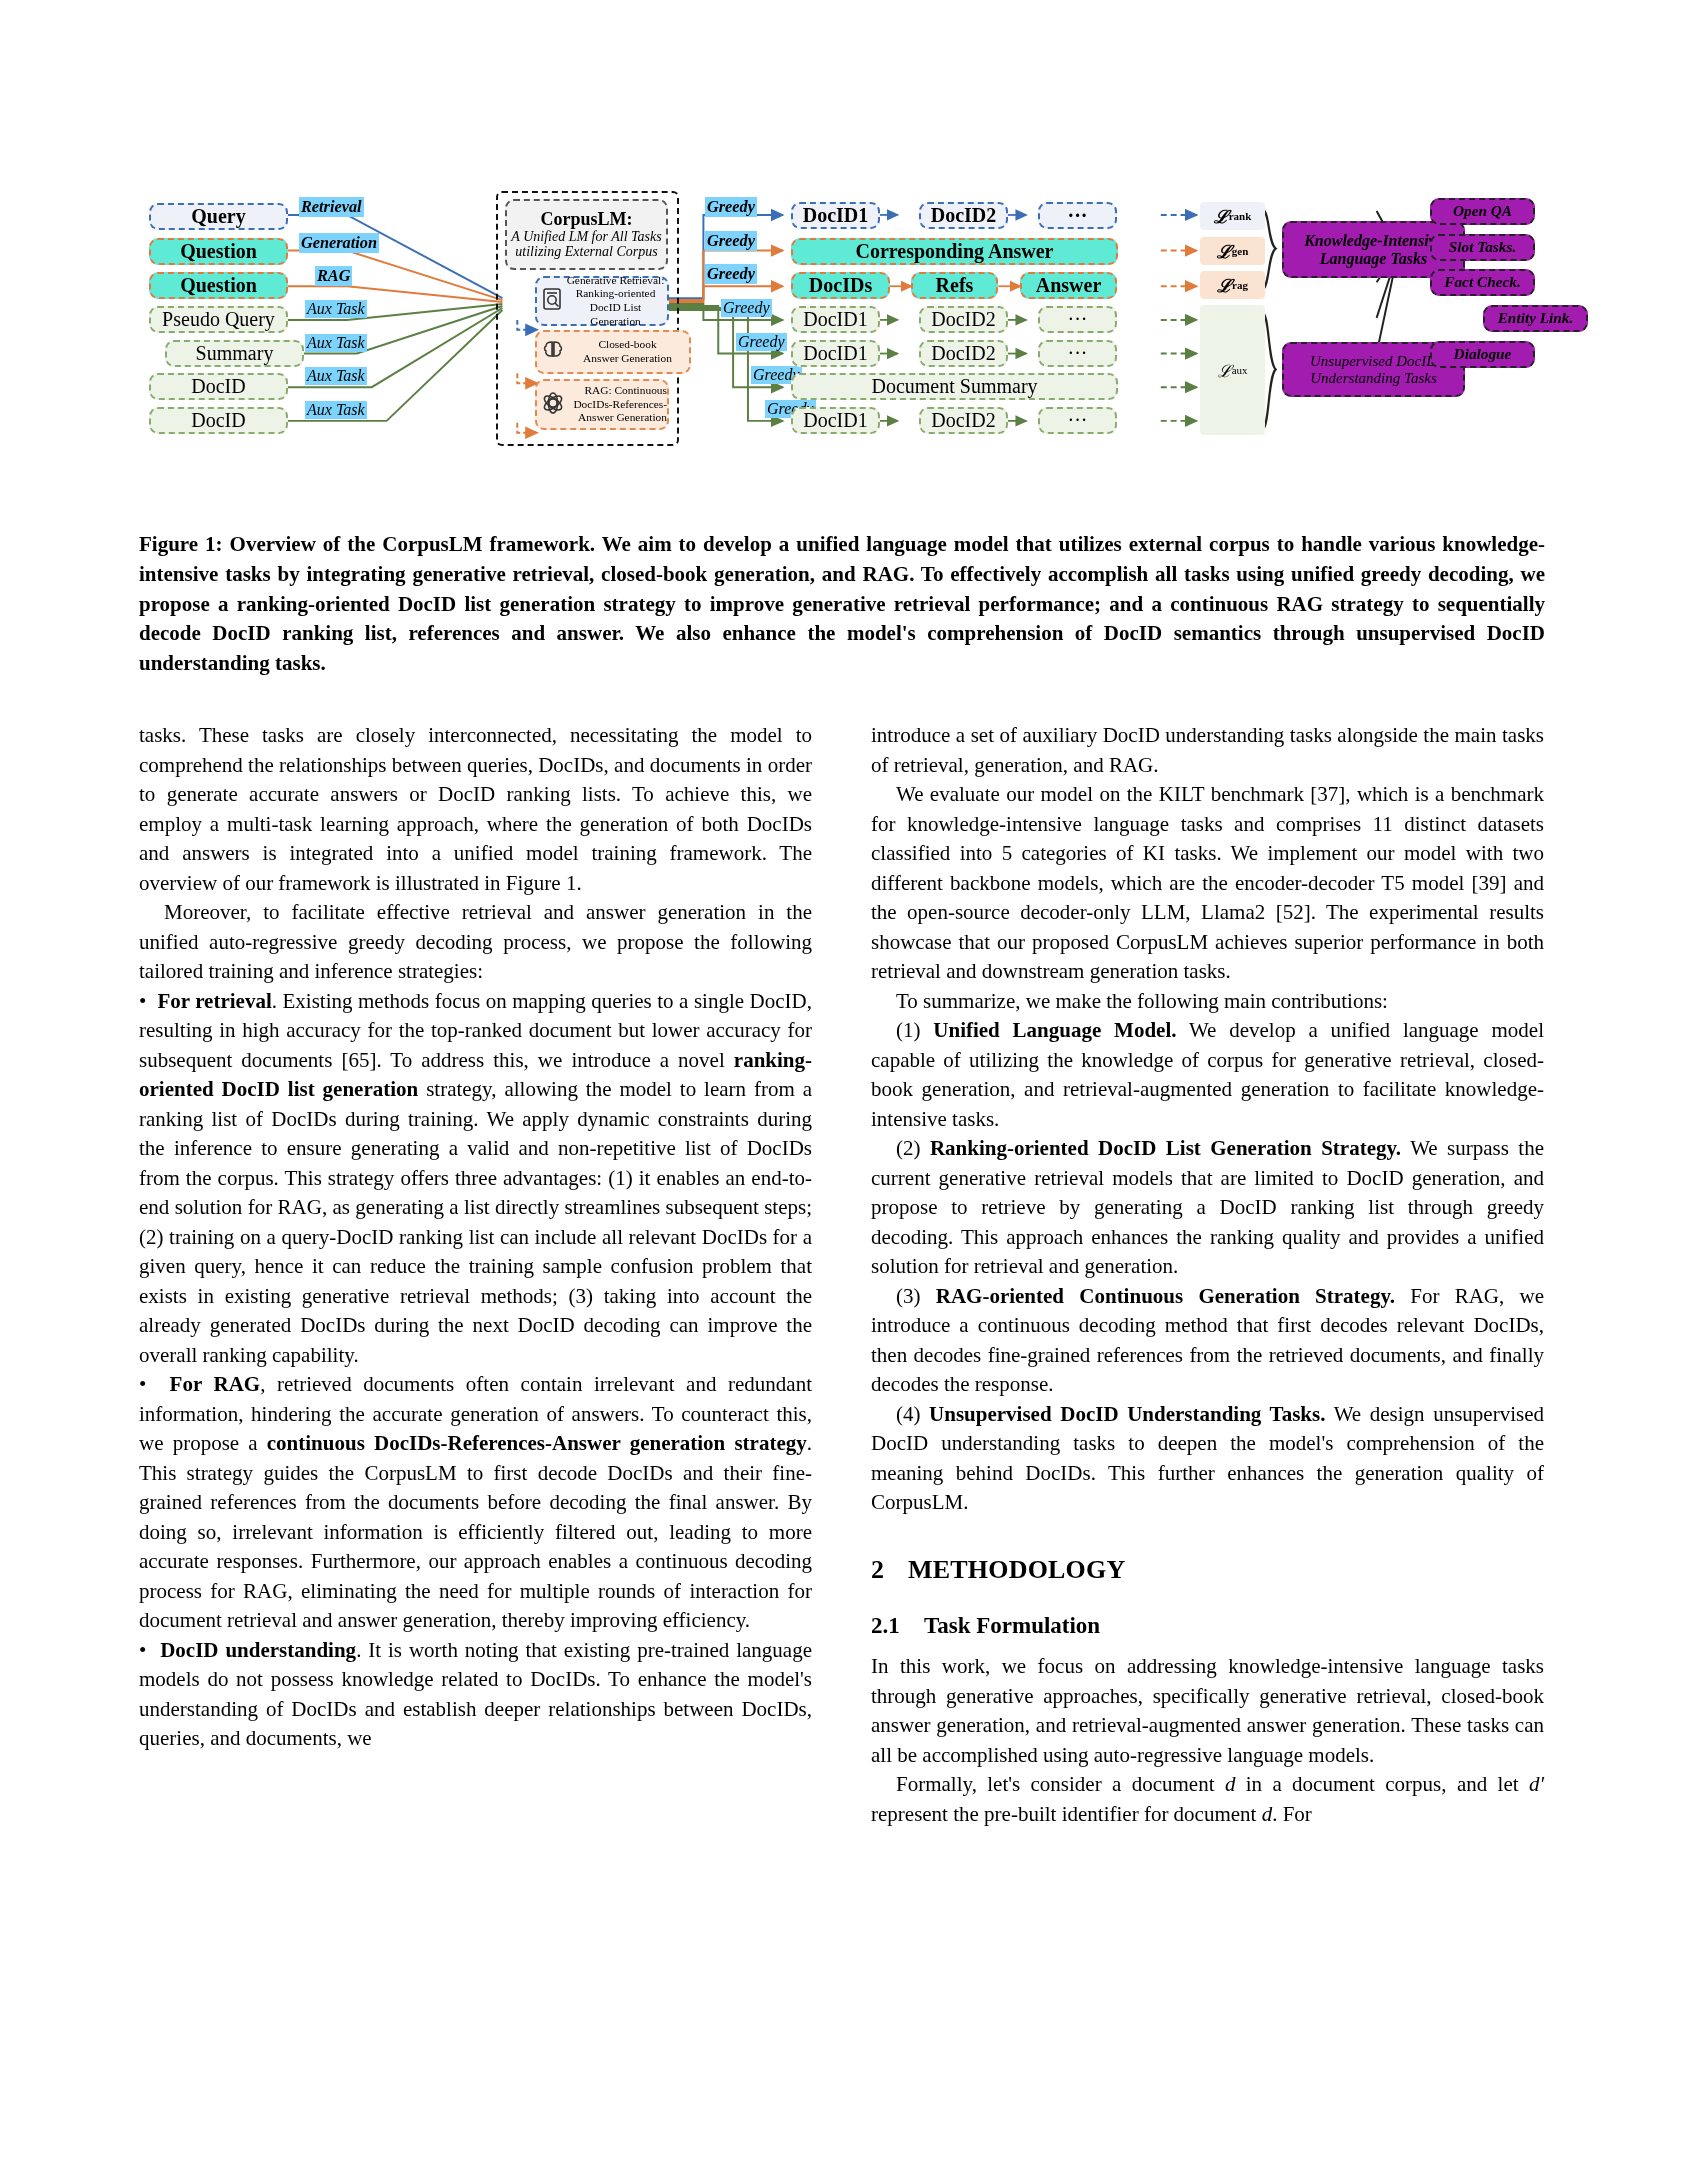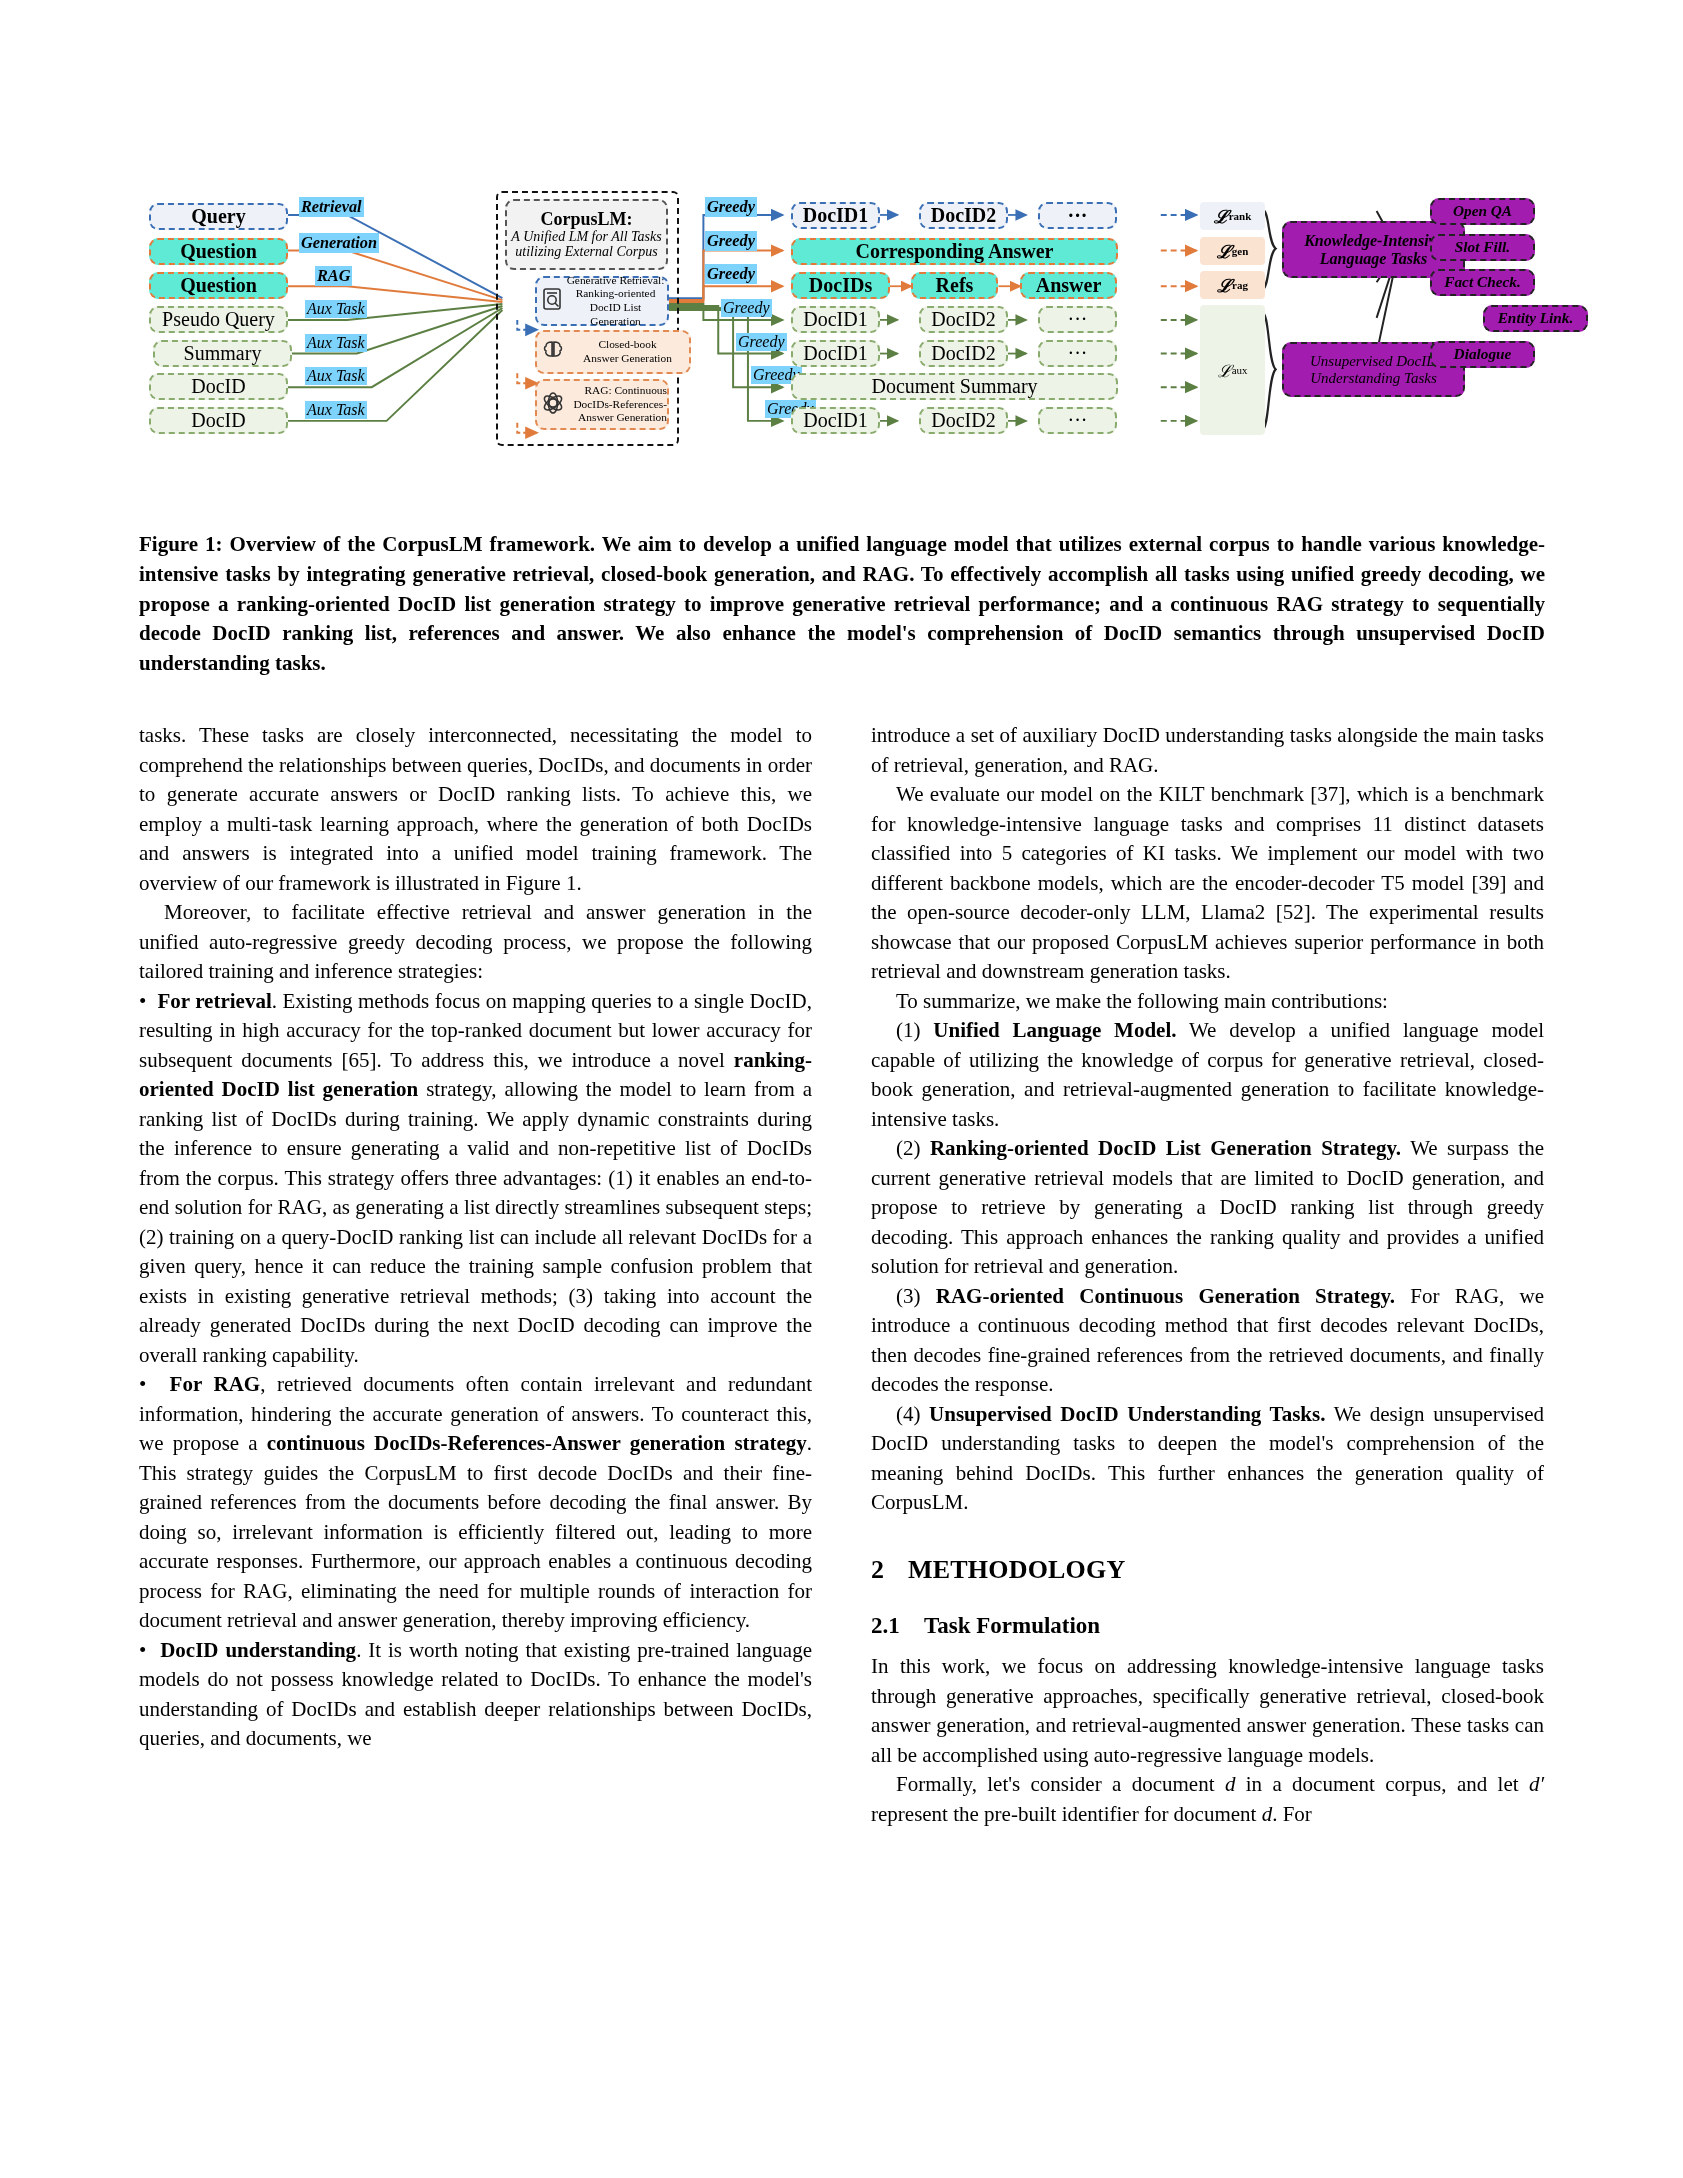--- a/index.html
+++ b/index.html
@@ -167,21 +167,21 @@
       </div>
     <div class="fbox d-orange" style="left:0;top:35px;width:139px;height:27px;">
         <span class="lbl-bold">Question</span>
       </div>
     <div class="fbox d-orange" style="left:0;top:69px;width:139px;height:27px;">
         <span class="lbl-bold">Question</span>
       </div>
     <div class="fbox d-green" style="left:0;top:103px;width:139px;height:27px;">
         <span class="lbl-plain">Pseudo Query</span>
       </div>
-    <div class="fbox d-green" style="left:4px;top:137px;width:139px;height:27px;">
+    <div class="fbox d-green" style="left:16px;top:137px;width:139px;height:27px;">
         <span class="lbl-plain">Summary</span>
       </div>
     <div class="fbox d-green" style="left:0;top:170px;width:139px;height:27px;">
         <span class="lbl-plain">DocID</span>
       </div>
     <div class="fbox d-green" style="left:0;top:204px;width:139px;height:27px;">
         <span class="lbl-plain">DocID</span>
       </div>
 
     <div class="edge-label b" style="left:150px;top:-6px;">Retrieval</div>
@@ -340,21 +340,21 @@
     </div>
     <div class="fbox d-dark" style="left:1133px;top:139px;width:183px;height:55px;flex-direction:column;">
       <span style="font-style:italic;font-size:15px;">Unsupervised DocID</span>
       <span style="font-style:italic;font-size:15px;">Understanding Tasks</span>
     </div>
 
     <div class="fbox d-dark" style="left:1281px;top:-5px;width:105px;height:27px;">
         <span class="lbl-itb" style="font-size:15.3px;">Open QA</span>
       </div>
     <div class="fbox d-dark" style="left:1281px;top:31px;width:105px;height:27px;">
-        <span class="lbl-itb" style="font-size:15.3px;">Slot Fill.</span>
+        <span class="lbl-itb" style="font-size:15.3px;">Slot Tasks.</span>
       </div>
     <div class="fbox d-dark" style="left:1281px;top:66px;width:105px;height:27px;">
         <span class="lbl-itb" style="font-size:15.3px;">Fact Check.</span>
       </div>
     <div class="fbox d-dark" style="left:1334px;top:102px;width:105px;height:27px;">
         <span class="lbl-itb" style="font-size:15.3px;">Entity Link.</span>
       </div>
     <div class="fbox d-dark" style="left:1281px;top:138px;width:105px;height:27px;">
         <span class="lbl-itb" style="font-size:15.3px;">Dialogue</span>
       </div>

